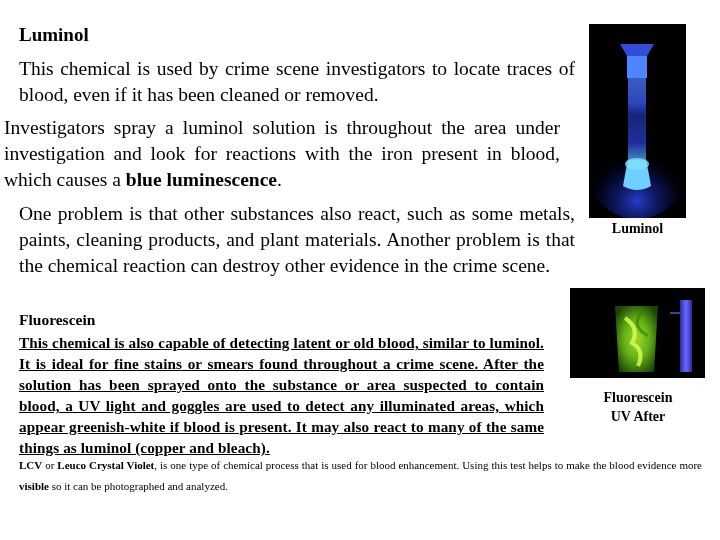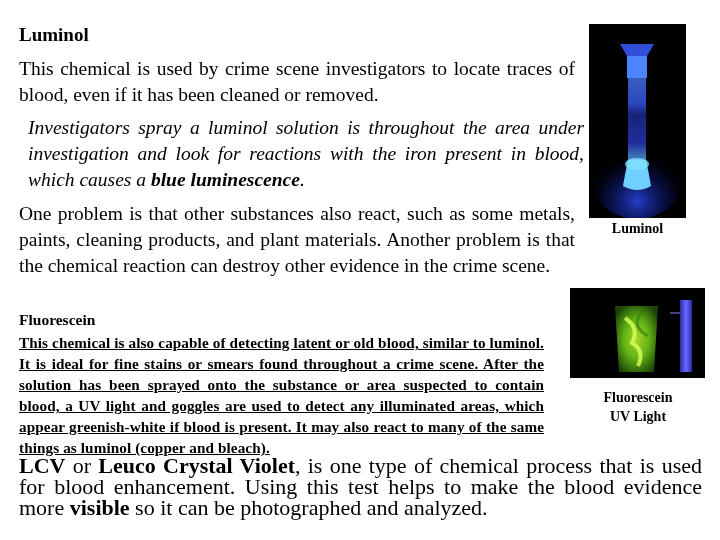--- a/index.html
+++ b/index.html
@@ -5,38 +5,38 @@
     html, body { margin:0; padding:0; }
     body {
       width:720px; height:540px; background:#ffffff; position:relative; overflow:hidden;
       font-family:"Liberation Serif", "DejaVu Serif", serif; color:#000;
     }
     .abs { position:absolute; }
     .h1 { font-weight:bold; font-size:19px; }
     .p1 { font-size:19.5px; line-height:26px; text-align:justify; text-align-last:left; }
     .p2 { font-size:15.2px; line-height:21px; text-align:justify; font-weight:bold; letter-spacing:0.1px; }
     .p2 .norm { font-weight:normal;text-decoration:underline; }
-    .p3 { font-size:22px; line-height:21px; text-align:justify; }
+    .p3 { font-size:11px; line-height:21px; text-align:justify; }
     .caption { font-weight:bold; text-align:center; font-size:14px; line-height:19px; }
     .img-luminol {
       left:589px; top:24px; width:97px; height:194px; background:#000;
       overflow:hidden;
     }
     .img-fluor {
       left:570px; top:288px; width:135px; height:90px; background:#000; overflow:hidden;
     }
   </style>
 </head>
 <body>
 
 <div class="abs h1" style="left:19px; top:24px;">Luminol</div>
 
 <div class="abs p1" style="left:19px; top:56px; width:556px;">This chemical is used by crime scene investigators to locate traces of blood, even if it has been cleaned or removed.</div>
 
-<div class="abs p1" style="left:28px; top:115px; width:556px;font-style:italic;">
+<div class="abs p1" style="left:4px; top:115px; width:556px;">
   <span>Investigators spray a luminol solution is throughout the area under investigation and look for reactions with the iron present in blood, which causes a </span><b>blue luminescence</b><span>.</span>
 </div>
 
 <div class="abs p1" style="left:19px; top:201px; width:556px;">One problem is that other substances also react, such as some metals, paints, cleaning products, and plant materials. Another problem is that the chemical reaction can destroy other evidence in the crime scene.</div>
 
 <div class="abs img-luminol">
   <svg width="97" height="194" viewBox="0 0 97 194">
     <defs>
       <radialGradient id="g1" cx="50%" cy="80%" r="55%">
         <stop offset="0%" stop-color="#2f4dff" stop-opacity="0.8"></stop>
@@ -87,18 +87,18 @@
     <rect width="135" height="90" fill="#000"></rect>
     <path d="M45 18 L88 18 L84 84 L49 84 Z" fill="url(#g2)" opacity="0.9"></path>
     <path d="M55 30 Q70 40 62 55 Q75 62 68 78" stroke="#d8ff5a" stroke-width="4" fill="none" opacity="0.8"></path>
     <path d="M72 24 Q60 38 78 48" stroke="#3a8010" stroke-width="3" fill="none" opacity="0.7"></path>
     <rect x="110" y="12" width="12" height="72" fill="url(#uv)"></rect>
     <line x1="100" y1="25" x2="110" y2="25" stroke="#8888ff" stroke-width="1"></line>
   </svg>
 </div>
 <div class="abs caption" style="left:578px; top:388px; width:120px;">
   <div>Fluorescein</div>
-  <div>UV Light</div>
+  <div>UV After</div>
 </div>
 
 <div class="abs p3" style="left:19px; top:455px; width:683px;">
   <b>LCV</b><span> or </span><b>Leuco Crystal Violet</b><span>, is one type of chemical process that is used for blood enhancement.  Using this test helps to make the blood evidence more </span><b>visible</b><span> so it can be photographed and analyzed.</span>
 </div>
 
 </body></html>

